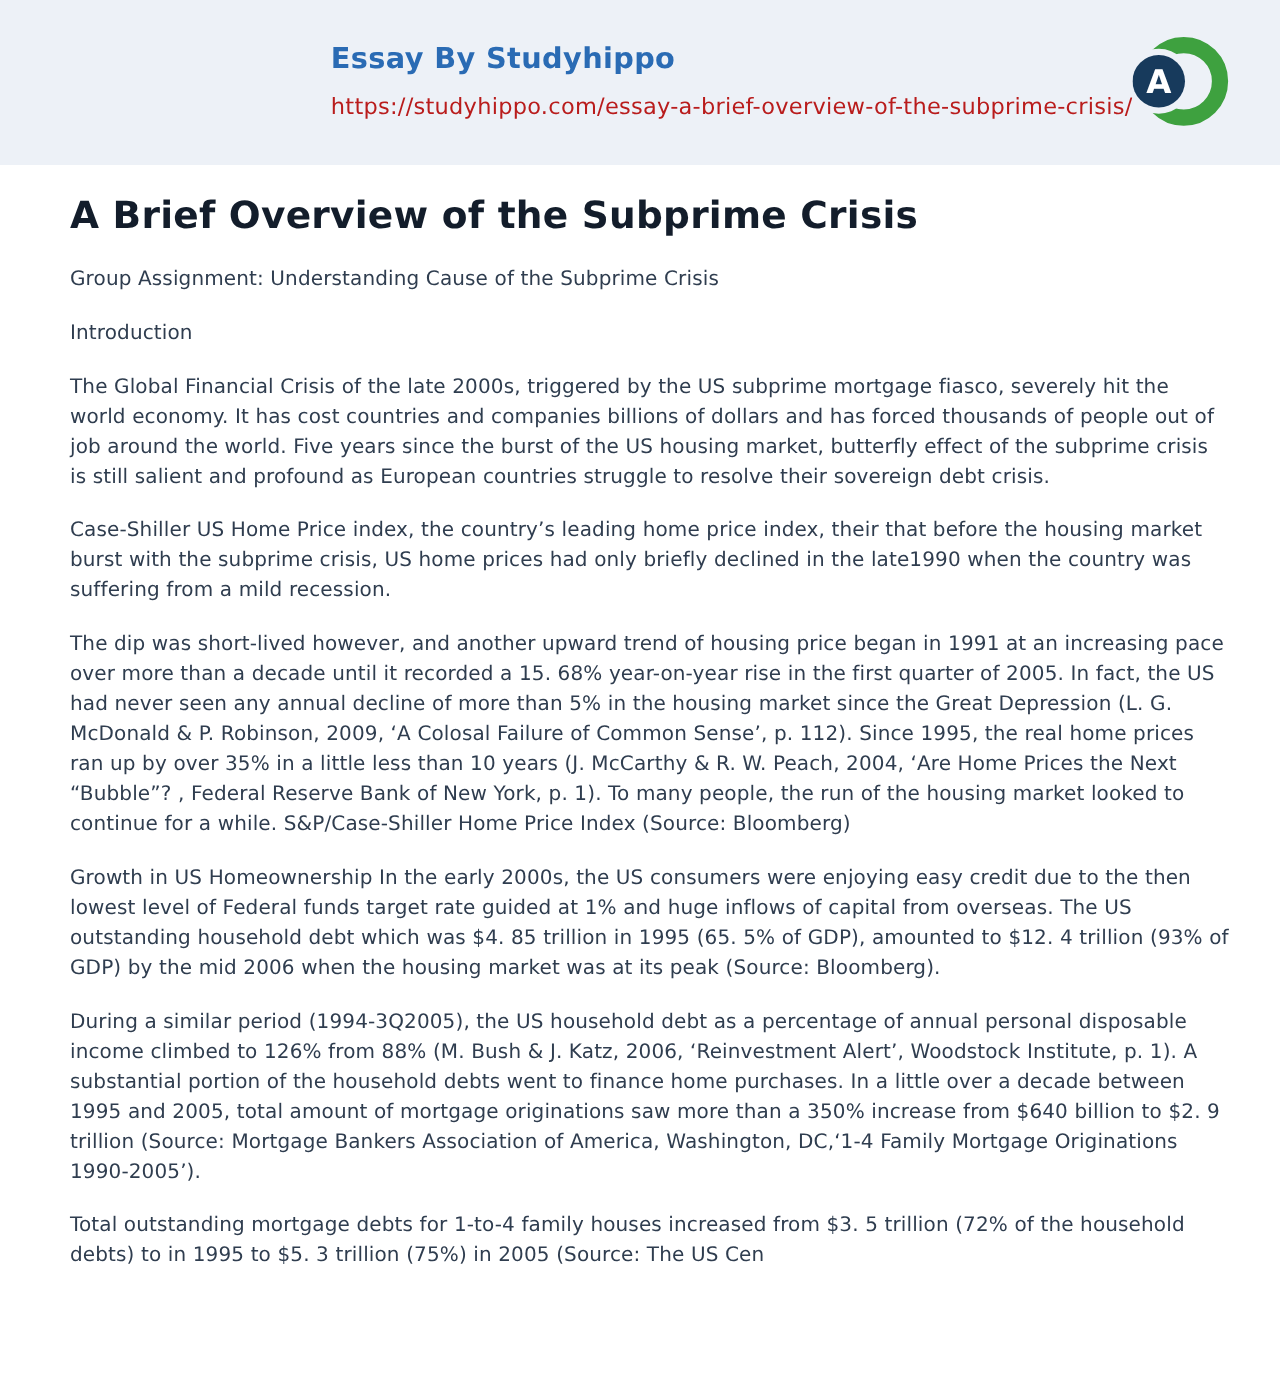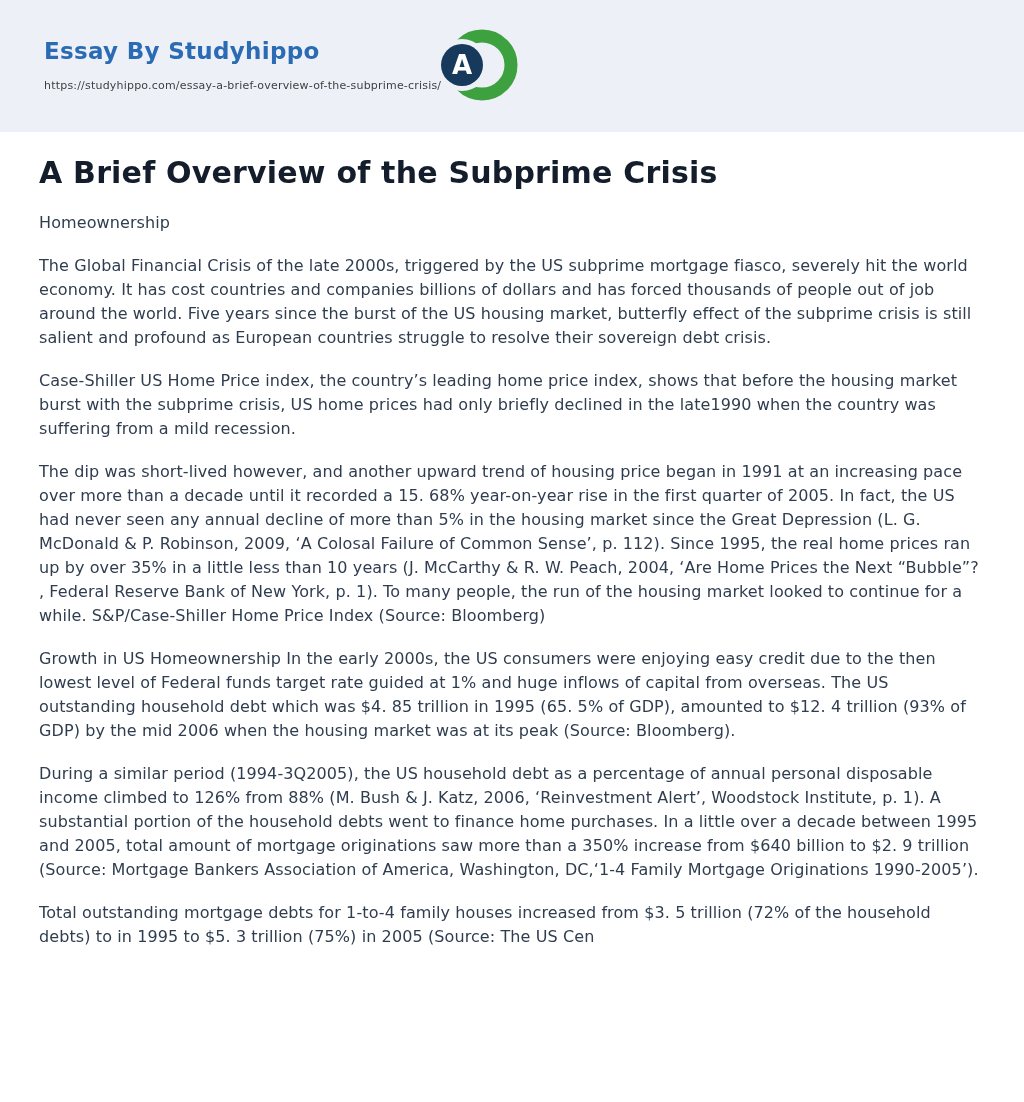--- a/index.html
+++ b/index.html
@@ -10,40 +10,40 @@
     background: #ffffff;
     font-family: "DejaVu Sans", "Liberation Sans", sans-serif;
     color: #2f3d4f;
     overflow: hidden;
   }
   .header {
     background: #edf1f7;
     padding: 26px 40px 28px 44px;
     display: flex;
     align-items: center;
-    justify-content: flex-start;
+    justify-content: flex-end;
   }
   .header-text { display: flex; flex-direction: column; }
   .site-title {
     margin: 0;
     color: #2a6bb4;
     font-size: 23px;
     font-weight: bold;
     letter-spacing: 0.3px;
   }
   .source-url {
     margin-top: 15px;
-    color: #404040;
-    font-size: 11px;
+    color: #b91c1c;
+    font-size: 18px;
     font-weight: 500;
     text-decoration: none;
     letter-spacing: 0.2px;
   }
   .logo { width: 78px; height: 78px; flex: 0 0 auto; cursor: pointer; }
-  .content { padding: 22px 40px 0 39px; }
+  .content { padding: 22px 40px 0 56px; }
   .essay-title {
     margin: 0 0 2px 0;
     color: #131d2b;
     font-size: 30px;
     font-weight: 800;
     letter-spacing: 0.2px;
     line-height: 1.25;
   }
   .para {
     margin: 19px 0 0 0;
@@ -70,20 +70,21 @@
       <circle cx="41" cy="39" r="29" fill="none" stroke="#3ea13f" stroke-width="13"></circle>
       <circle cx="21" cy="39" r="26" fill="#edf1f7"></circle>
       <circle cx="21" cy="39" r="21" fill="#173a5c"></circle>
       <text class="logo-letter" x="21" y="48" text-anchor="middle" font-size="26" fill="#ffffff">A</text>
     </svg>
   </div>
 </header>
 
 <main class="content">
   <h1 class="essay-title">A Brief Overview of the Subprime Crisis</h1>
-  <p class="para">Homeownership</p>
+  <p class="para">Group Assignment: Understanding Cause of the Subprime Crisis</p>
+  <p class="para">Introduction</p>
   <p class="para">The Global Financial Crisis of the late 2000s, triggered by the US subprime mortgage fiasco, severely hit the world economy. It has cost countries and companies billions of dollars and has forced thousands of people out of job around the world. Five years since the burst of the US housing market, butterfly effect of the subprime crisis is still salient and profound as European countries struggle to resolve their sovereign debt crisis.</p>
-  <p class="para">Case-Shiller US Home Price index, the country’s leading home price index, shows that before the housing market burst with the subprime crisis, US home prices had only briefly declined in the late1990 when the country was suffering from a mild recession.</p>
+  <p class="para">Case-Shiller US Home Price index, the country’s leading home price index, their that before the housing market burst with the subprime crisis, US home prices had only briefly declined in the late1990 when the country was suffering from a mild recession.</p>
   <p class="para">The dip was short-lived however, and another upward trend of housing price began in 1991 at an increasing pace over more than a decade until it recorded a 15. 68% year-on-year rise in the first quarter of 2005. In fact, the US had never seen any annual decline of more than 5% in the housing market since the Great Depression (L. G. McDonald &amp; P. Robinson, 2009, ‘A Colosal Failure of Common Sense’, p. 112). Since 1995, the real home prices ran up by over 35% in a little less than 10 years (J. McCarthy &amp; R. W. Peach, 2004, ‘Are Home Prices the Next “Bubble”? , Federal Reserve Bank of New York, p. 1). To many people, the run of the housing market looked to continue for a while. S&amp;P/Case-Shiller Home Price Index (Source: Bloomberg)</p>
   <p class="para">Growth in US Homeownership In the early 2000s, the US consumers were enjoying easy credit due to the then lowest level of Federal funds target rate guided at 1% and huge inflows of capital from overseas. The US outstanding household debt which was $4. 85 trillion in 1995 (65. 5% of GDP), amounted to $12. 4 trillion (93% of GDP) by the mid 2006 when the housing market was at its peak (Source: Bloomberg).</p>
   <p class="para">During a similar period (1994-3Q2005), the US household debt as a percentage of annual personal disposable income climbed to 126% from 88% (M. Bush &amp; J. Katz, 2006, ‘Reinvestment Alert’, Woodstock Institute, p. 1). A substantial portion of the household debts went to finance home purchases. In a little over a decade between 1995 and 2005, total amount of mortgage originations saw more than a 350% increase from $640 billion to $2. 9 trillion (Source: Mortgage Bankers Association of America, Washington, DC,‘1-4 Family Mortgage Originations 1990-2005’).</p>
   <p class="para">Total outstanding mortgage debts for 1-to-4 family houses increased from $3. 5 trillion (72% of the household debts) to in 1995 to $5. 3 trillion (75%) in 2005 (Source: The US Cen</p>
 </main>
 
 </body></html>

